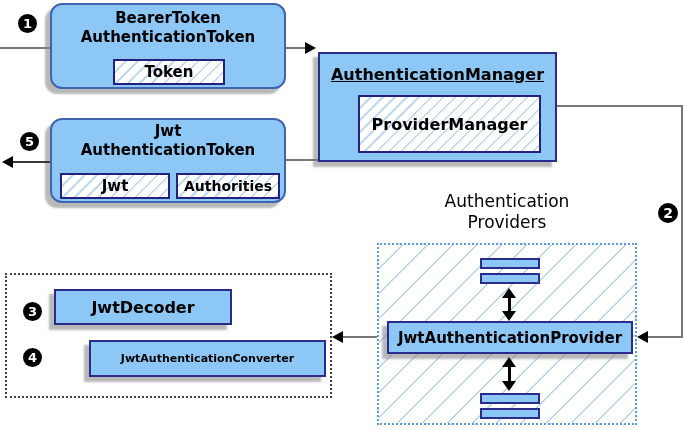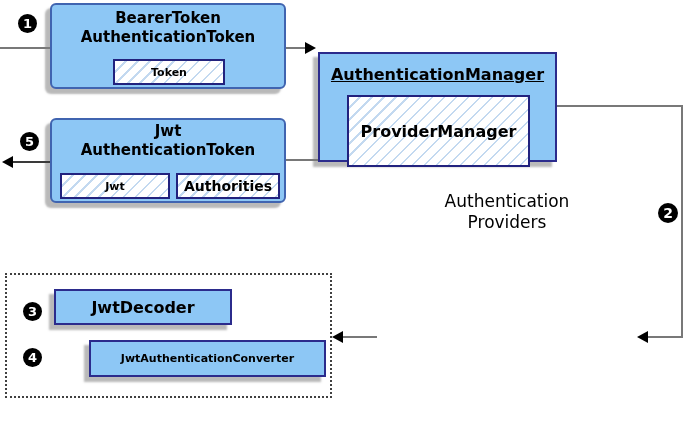--- a/index.html
+++ b/index.html
@@ -6,27 +6,27 @@
   #canvas{
     position:relative;width:685px;height:430px;background:#ffffff;overflow:hidden;
     font-family:"DejaVu Sans","Liberation Sans",sans-serif;color:#000;
   }
   .abs{position:absolute;box-sizing:border-box;}
   
   .blue-box{
     background:#8dc7f5;border:2px solid #2b2b8c;
     box-shadow:-5px 5px 2px rgba(128,128,128,0.55);
   }
-  .rounded{border-radius:6px;border-color:#4064b0;}
+  .rounded{border-radius:12px;border-color:#4064b0;}
   
   .chip{
     background-color:#ffffff;border:2px solid #22227e;
     background-image:repeating-linear-gradient(135deg, rgba(255,255,255,0) 0px, rgba(255,255,255,0) 7px, #c3d9f0 7px, #c3d9f0 8.5px);
     display:flex;align-items:center;justify-content:center;
-    font-weight:bold;font-size:11px;
+    font-weight:bold;font-size:15px;
   }
   
   .prov-group{
     border:2px dotted #5b9bd5;background-color:#ffffff;
     background-image:repeating-linear-gradient(135deg, rgba(255,255,255,0) 0px, rgba(255,255,255,0) 16px, #bad4ec 16px, #bad4ec 17.5px);
   }
   .dotted-box{border:2px dotted #404040;background:#ffffff;}
   .bar{background:#8dc7f5;border:2px solid #2b2b8c;}
   .line{background:#787878;}
   .badge{
@@ -63,21 +63,21 @@
     <div class="abs chip" style="left:61px;top:54px;width:112px;height:26px;">
       <span>Token</span>
     </div>
   </div>
 
   <div class="abs line" style="left:286px;top:47px;width:22px;height:2px;"></div>
   <div class="abs arr-right" style="left:305px;top:42px;"></div>
 
   <div class="abs blue-box" style="left:318px;top:52px;width:239px;height:110px;">
     <div class="abs ctr" style="left:0;top:11px;width:100%;font-size:16px;text-decoration:underline;">AuthenticationManager</div>
-    <div class="abs chip" style="left:27px;top:41px;width:183px;height:72px;font-size:16px;">
+    <div class="abs chip" style="left:38px;top:41px;width:183px;height:58px;font-size:16px;">
       <span>ProviderManager</span>
     </div>
   </div>
 
   <div class="abs blue-box rounded" style="left:50px;top:118px;width:236px;height:85px;">
     <div class="abs title2" style="left:0;top:2px;">
       <div>Jwt</div>
       <div>AuthenticationToken</div>
     </div>
     <div class="abs chip" style="left:8px;top:53px;width:110px;height:26px;">
@@ -102,20 +102,43 @@
   <div class="abs arr-left" style="left:637px;top:331px;"></div>
   <div class="abs badge" style="left:658px;top:203px;width:20px;height:20px;font-size:14px;">
       <span>2</span>
     </div>
 
   <div class="abs" style="left:417px;top:191px;width:180px;text-align:center;font-weight:normal;font-size:17px;line-height:21px;">
     <div>Authentication</div>
     <div>Providers</div>
   </div>
 
+  <div class="abs prov-group" style="left:377px;top:243px;width:260px;height:182px;">
+    <div class="abs bar" style="left:101px;top:13px;width:60px;height:11px;"></div>
+    <div class="abs bar" style="left:101px;top:28px;width:60px;height:11px;"></div>
+
+    <div class="abs dblarrow" style="left:123px;top:43px;height:33px;">
+      <div class="tri-up"></div>
+        <div class="shaft"></div>
+        <div class="tri-down"></div>
+    </div>
+
+    <div class="abs blue-box ctr" style="left:8px;top:76px;width:246px;height:33px;font-size:15px;">
+      <span>JwtAuthenticationProvider</span>
+    </div>
+
+    <div class="abs dblarrow" style="left:123px;top:112px;height:34px;">
+      <div class="tri-up"></div>
+        <div class="shaft"></div>
+        <div class="tri-down"></div>
+    </div>
+
+    <div class="abs bar" style="left:101px;top:148px;width:60px;height:11px;"></div>
+    <div class="abs bar" style="left:101px;top:163px;width:60px;height:11px;"></div>
+  </div>
 
   <div class="abs line" style="left:341px;top:336px;width:36px;height:2px;"></div>
   <div class="abs arr-left" style="left:332px;top:331px;"></div>
 
   <div class="abs dotted-box" style="left:5px;top:273px;width:327px;height:125px;">
     <div class="abs badge" style="left:16px;top:27px;">
         <span>3</span>
       </div>
     <div class="abs blue-box ctr" style="left:47px;top:14px;width:178px;height:36px;font-size:16px;">
       <span>JwtDecoder</span>

